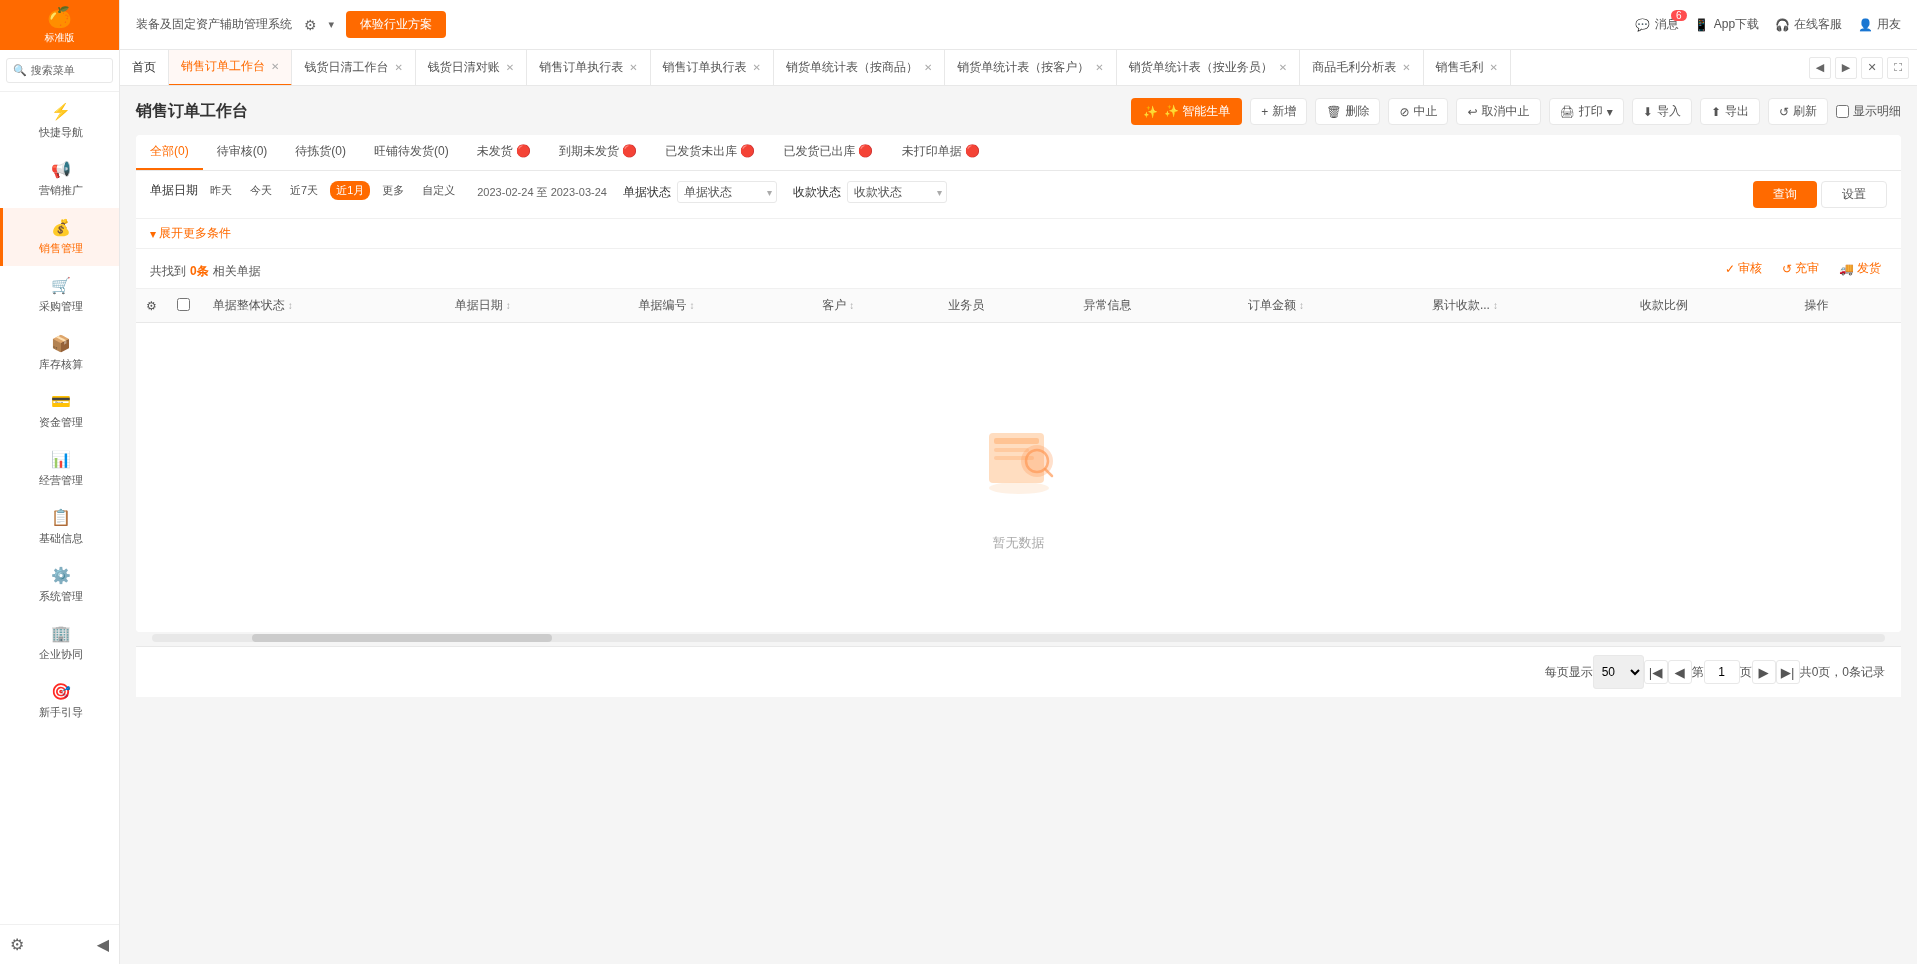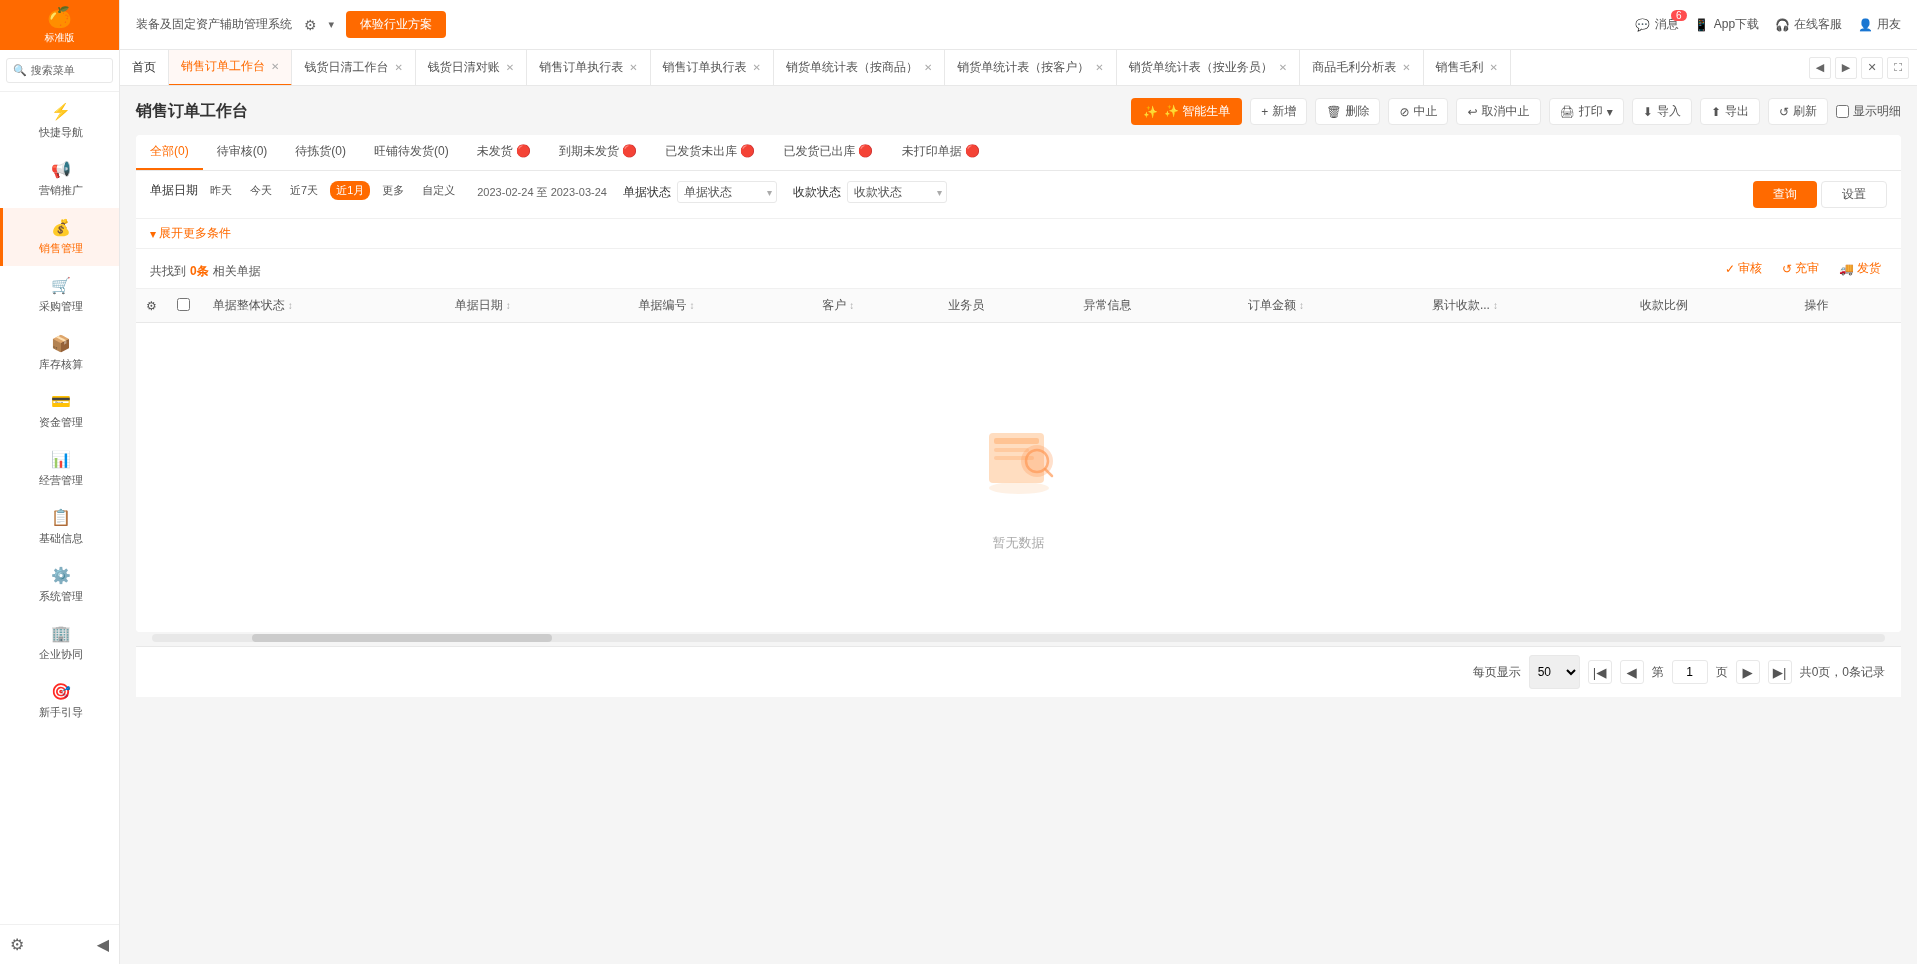--- a/index.html
+++ b/index.html
@@ -89,21 +89,21 @@
     .data-table th .sort-icon { color: #aaa; margin-left: 3px; font-size: 10px; }
     .data-table td { padding: 8px 10px; border-bottom: 1px solid #f5f5f5; color: #333; }
     .checkbox-col { width: 36px; }
     .settings-col { width: 30px; }
 
     
     .empty-state { display: flex; flex-direction: column; align-items: center; justify-content: center; padding: 80px 0; }
     .empty-text { color: #aaa; font-size: 13px; }
 
     
-    .pagination-bar { background: #fff; border-top: 1px solid #e8e8e8; padding: 8px 16px; display: flex; align-items: center; justify-content: flex-end; gap: 8px; font-size: 12px; color: #555; }
+    .pagination-bar { background: #fff; border-top: 1px solid #e8e8e8; padding: 8px 16px; display: flex; align-items: center; justify-content: flex-end; gap: 0; font-size: 12px; color: #555; }
     .page-size-select { border: 1px solid #e8e8e8; border-radius: 3px; padding: 8px 4px; font-size: 12px; }
     .page-btn { background: none; border: 1px solid #e8e8e8; border-radius: 3px; width: 24px; height: 24px; cursor: pointer; display: flex; align-items: center; justify-content: center; color: #555; }
     .page-input { border: 1px solid #e8e8e8; border-radius: 3px; width: 36px; height: 24px; text-align: center; font-size: 12px; }
     .scrollbar-area { height: 12px; background: #f5f5f5; position: relative; }
     .scrollbar-track { height: 8px; background: #e8e8e8; border-radius: 4px; margin: 2px 16px; position: relative; }
     .scrollbar-thumb { height: 8px; background: #ccc; border-radius: 4px; width: 300px; position: absolute; left: 100px; }
 
     .content-inner { background: #fff; border-radius: 4px; overflow: hidden; }
     .filter-section { background: #fff; }
   </style>

